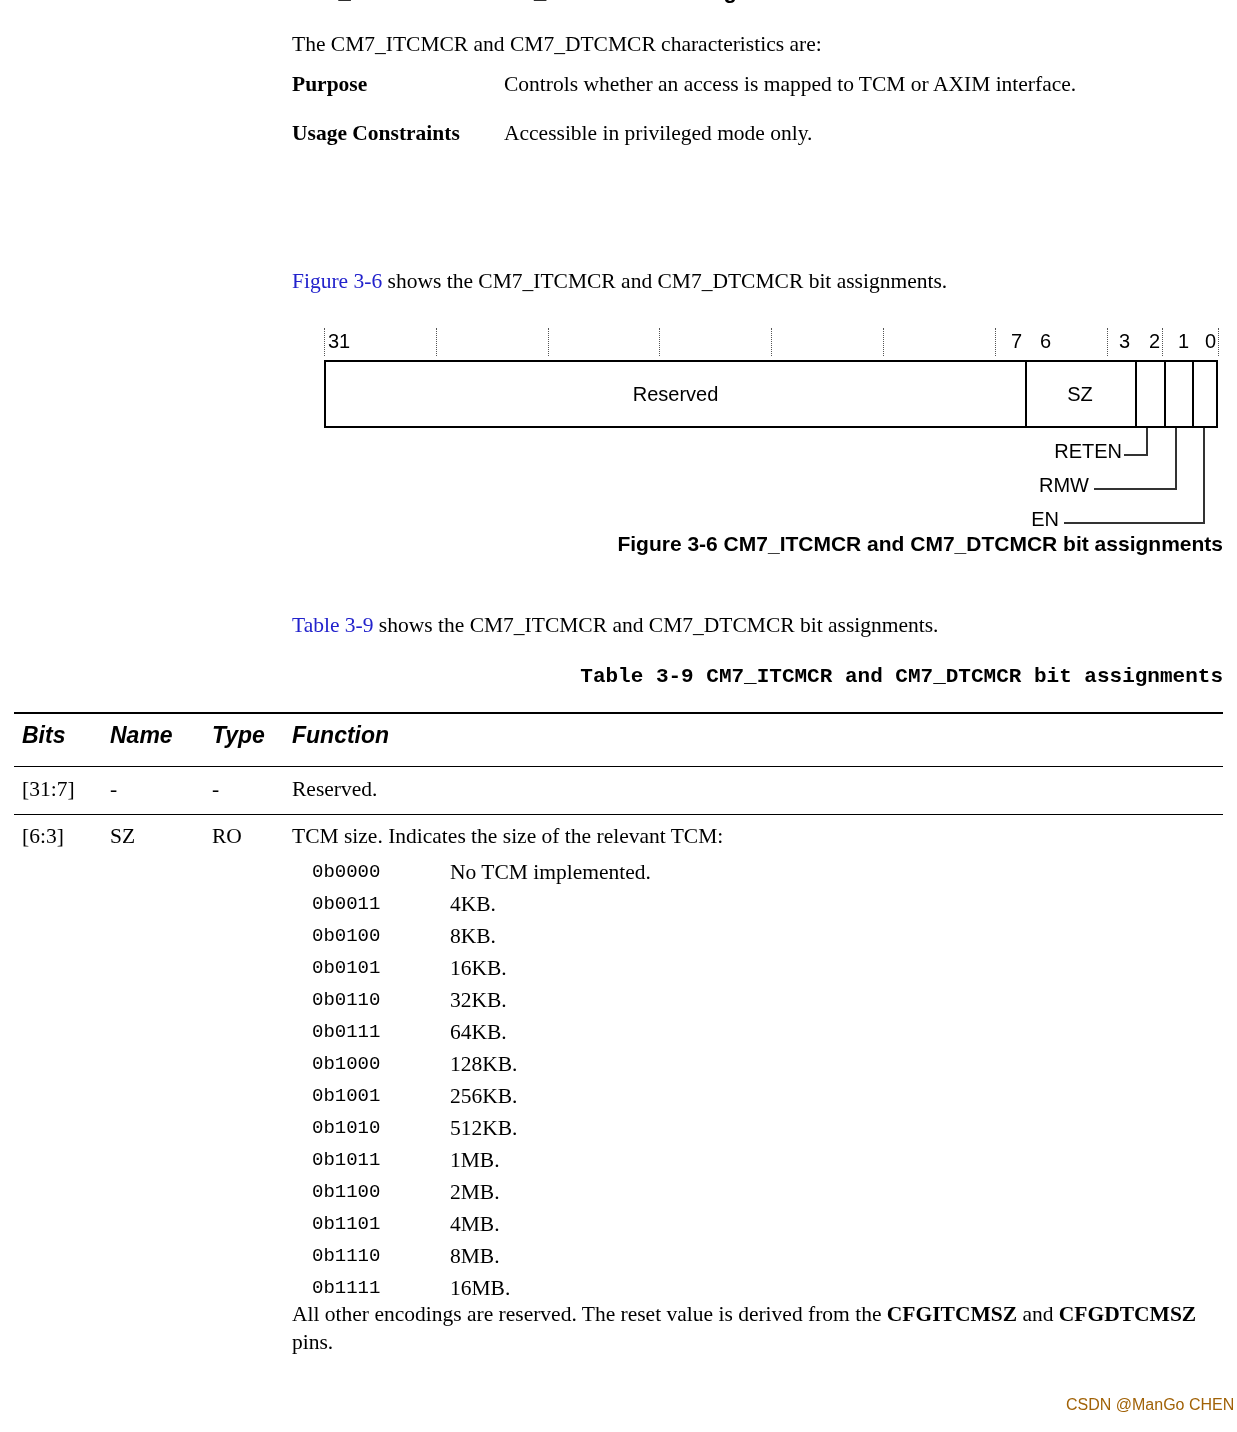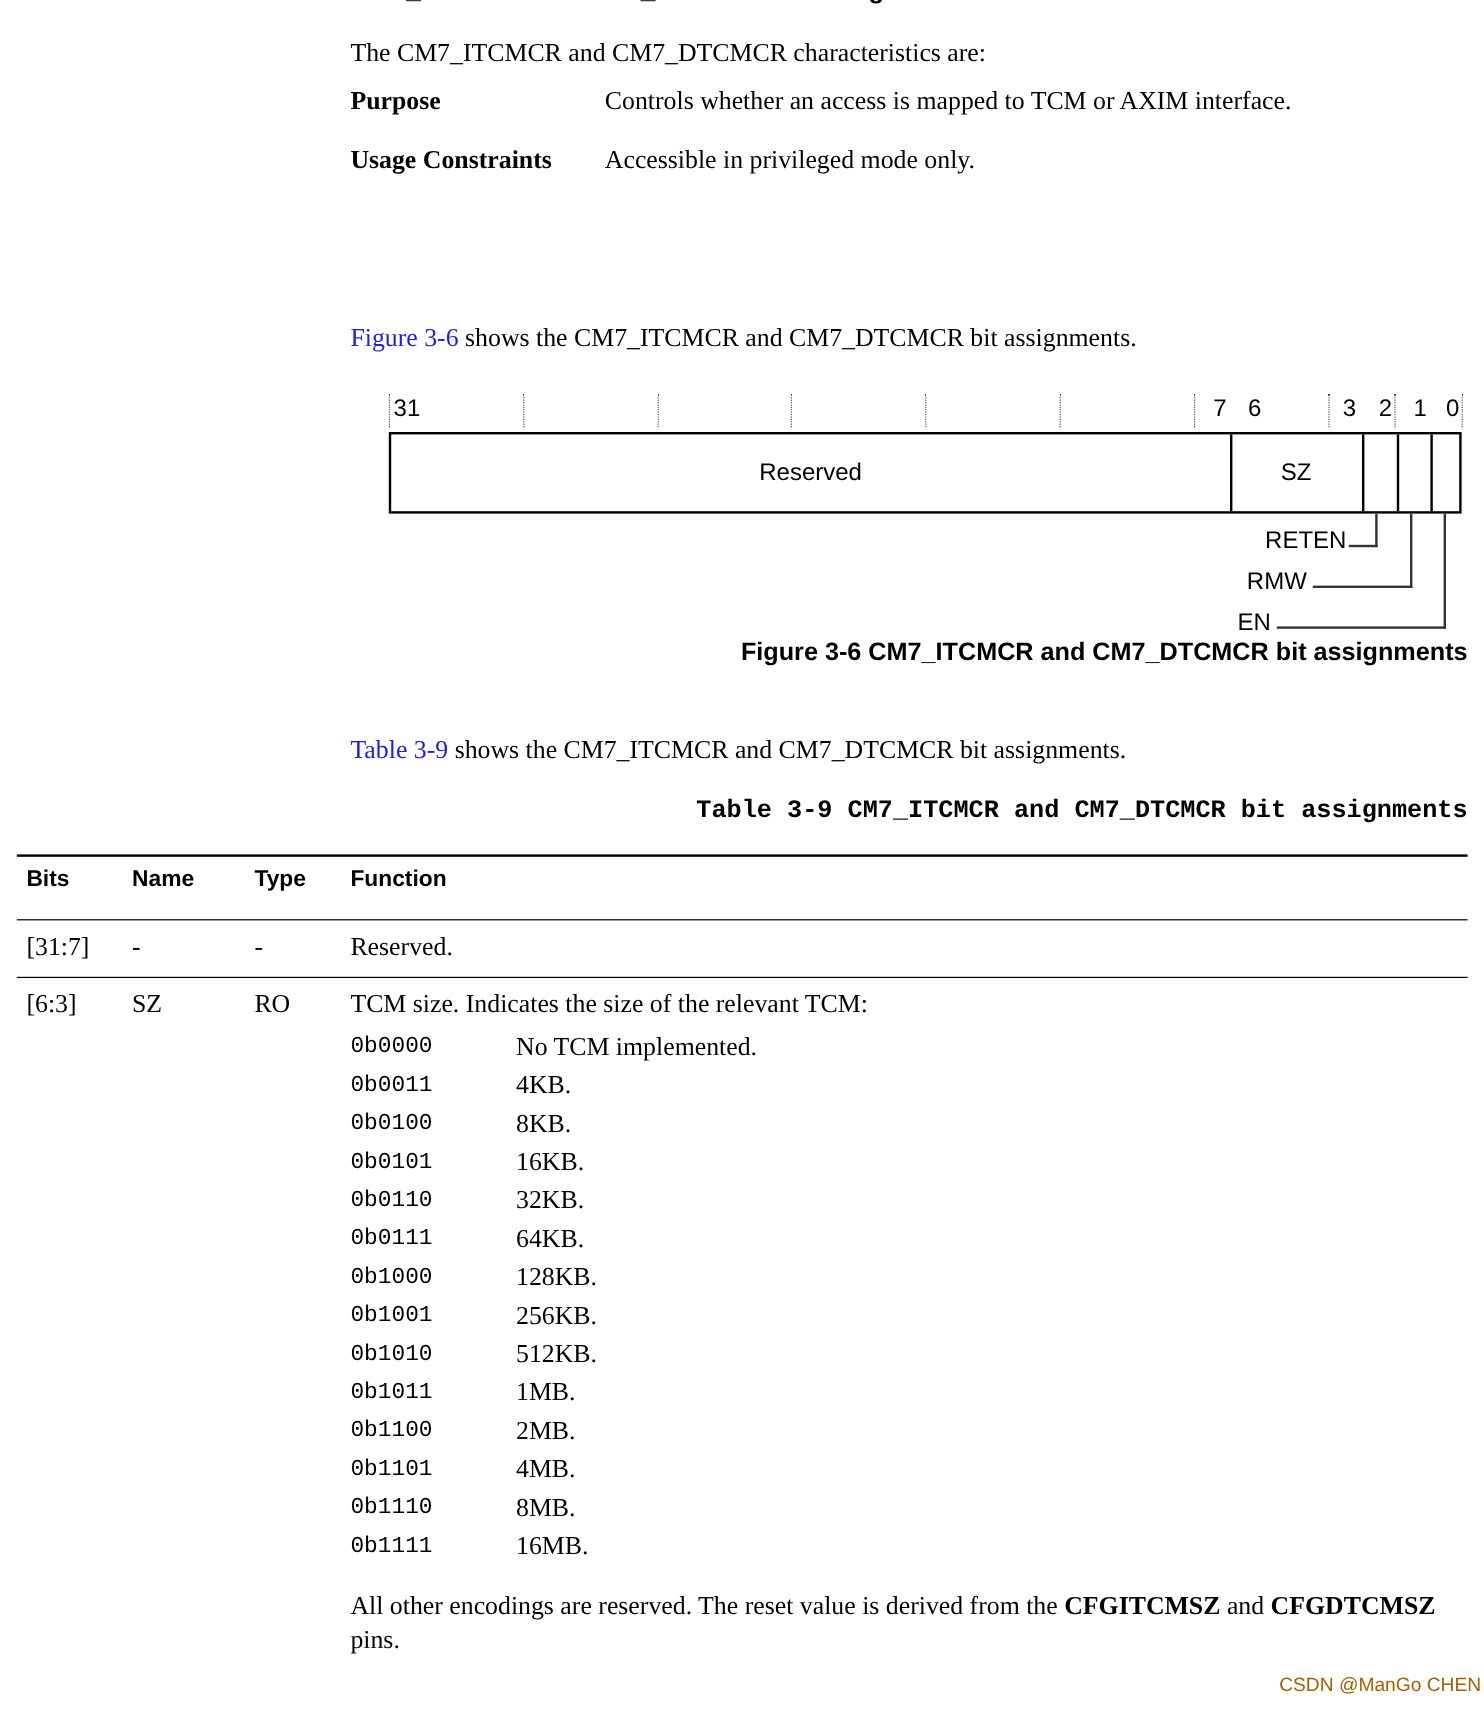--- a/index.html
+++ b/index.html
@@ -200,21 +200,22 @@
   .rule.thin { border-top: 1.5px solid #000; }
 
   .thead {
     position: absolute;
     left: 0;
     top: 722px;
     width: 1101px;
     height: 40px;
     font-family: "Liberation Sans", "DejaVu Sans", sans-serif;
     font-weight: bold;
-    font-size: 19px;
+    font-size: 23px;
+    font-style: italic;
   }
   .th {
     position: absolute;
     top: 0;
     white-space: nowrap;
   }
 
   .trow {
     position: absolute;
     left: 0;
@@ -232,20 +233,21 @@
   .c-func  { left: 292px; }
 
   .enc {
     position: absolute;
     left: 292px;
     width: 940px;
   }
   .encrow {
     position: relative;
     height: 32px;
+    margin-left: 20px;
   }
   .enccode {
     position: absolute;
     left: 0;
     top: 0;
     font-family: "Liberation Mono", "DejaVu Sans Mono", monospace;
     font-size: 19px;
     line-height: 30px;
     white-space: nowrap;
   }
@@ -257,21 +259,20 @@
     line-height: 30px;
     white-space: nowrap;
   }
   .encnote {
     position: absolute;
     left: 292px;
     top: 1300px;
     width: 935px;
     font-size: 21.5px;
     line-height: 28px;
-    margin-top: 24px;
   }
   .encnote b { font-weight: bold; }
 
   .watermark {
     position: absolute;
     left: 1066px;
     top: 1396px;
     font-family: "Liberation Sans", "DejaVu Sans", sans-serif;
     font-size: 16px;
     color: #a16207;

